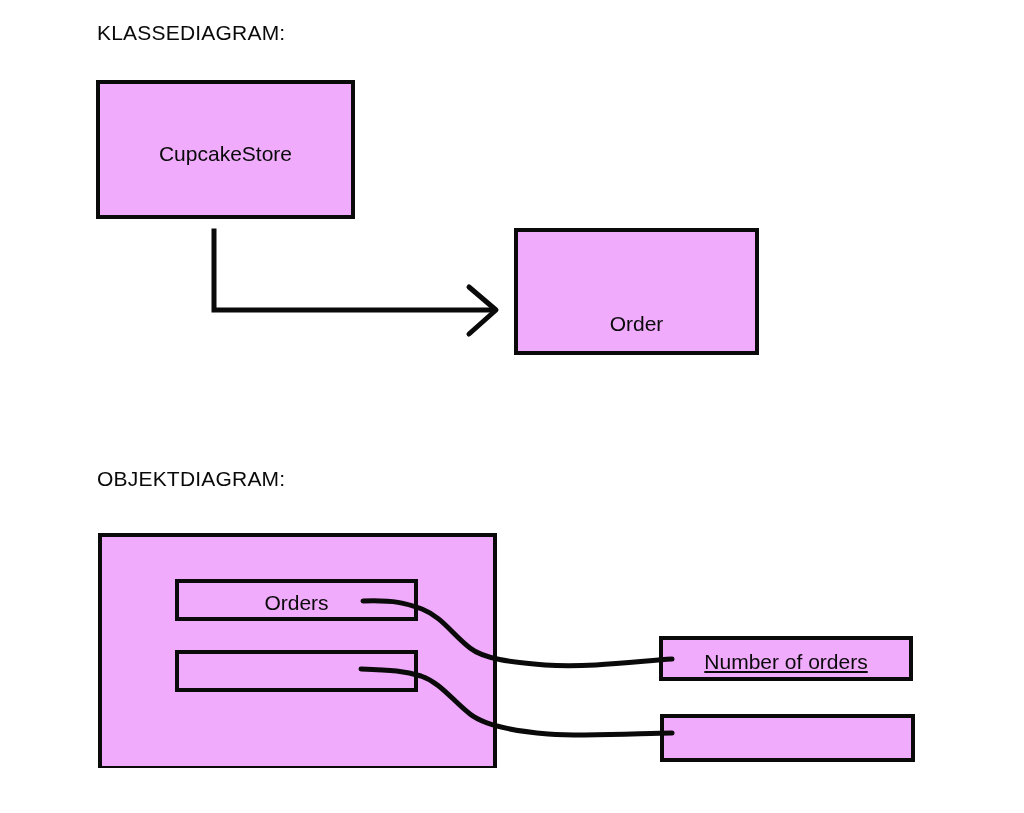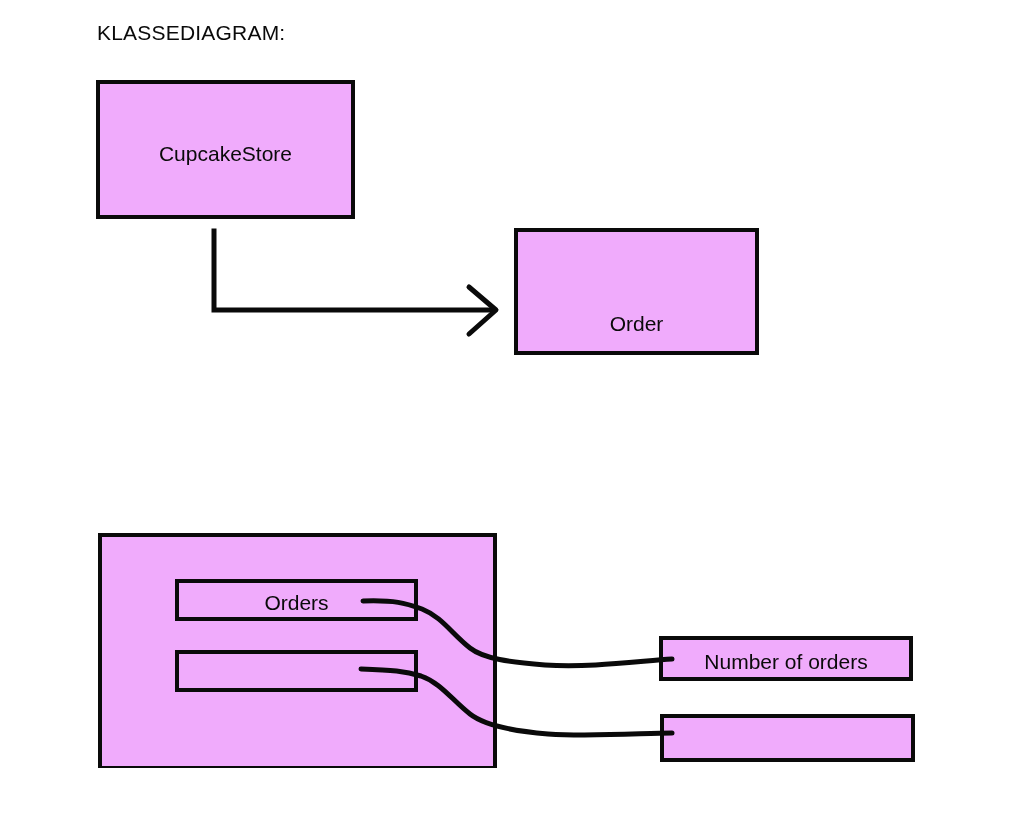--- a/index.html
+++ b/index.html
@@ -68,21 +68,21 @@
   }
   #box-orders .box-label { top: 9px; text-align: center; }
 
   #box-empty-inner {
     left: 175px; top: 650px; width: 243px; height: 42px;
   }
 
   #box-number-of-orders {
     left: 659px; top: 636px; width: 254px; height: 45px;
   }
-  #box-number-of-orders .box-label { top: 11px; }
+  #box-number-of-orders .box-label { top: 11px; text-decoration: underline; }
 
   #box-empty-right {
     left: 660px; top: 714px; width: 255px; height: 48px;
   }
 
   #connectors {
     position: absolute;
     left: 0;
     top: 0;
     width: 1024px;
@@ -98,20 +98,21 @@
   <div class="section-title" id="title-klasse">KLASSEDIAGRAM:</div>
 
   <div class="box" id="box-cupcakestore">
     <div class="box-label">CupcakeStore</div>
   </div>
 
   <div class="box" id="box-order">
     <div class="box-label">Order</div>
   </div>
 
+  <div class="section-title" id="title-objekt">OBJEKTDIAGRAM:</div>
 
   <div class="box" id="box-object-container"></div>
 
   <div class="box" id="box-orders">
     <div class="box-label">Orders</div>
   </div>
 
   <div class="box" id="box-empty-inner">
     <div class="box-label"></div>
   </div>

